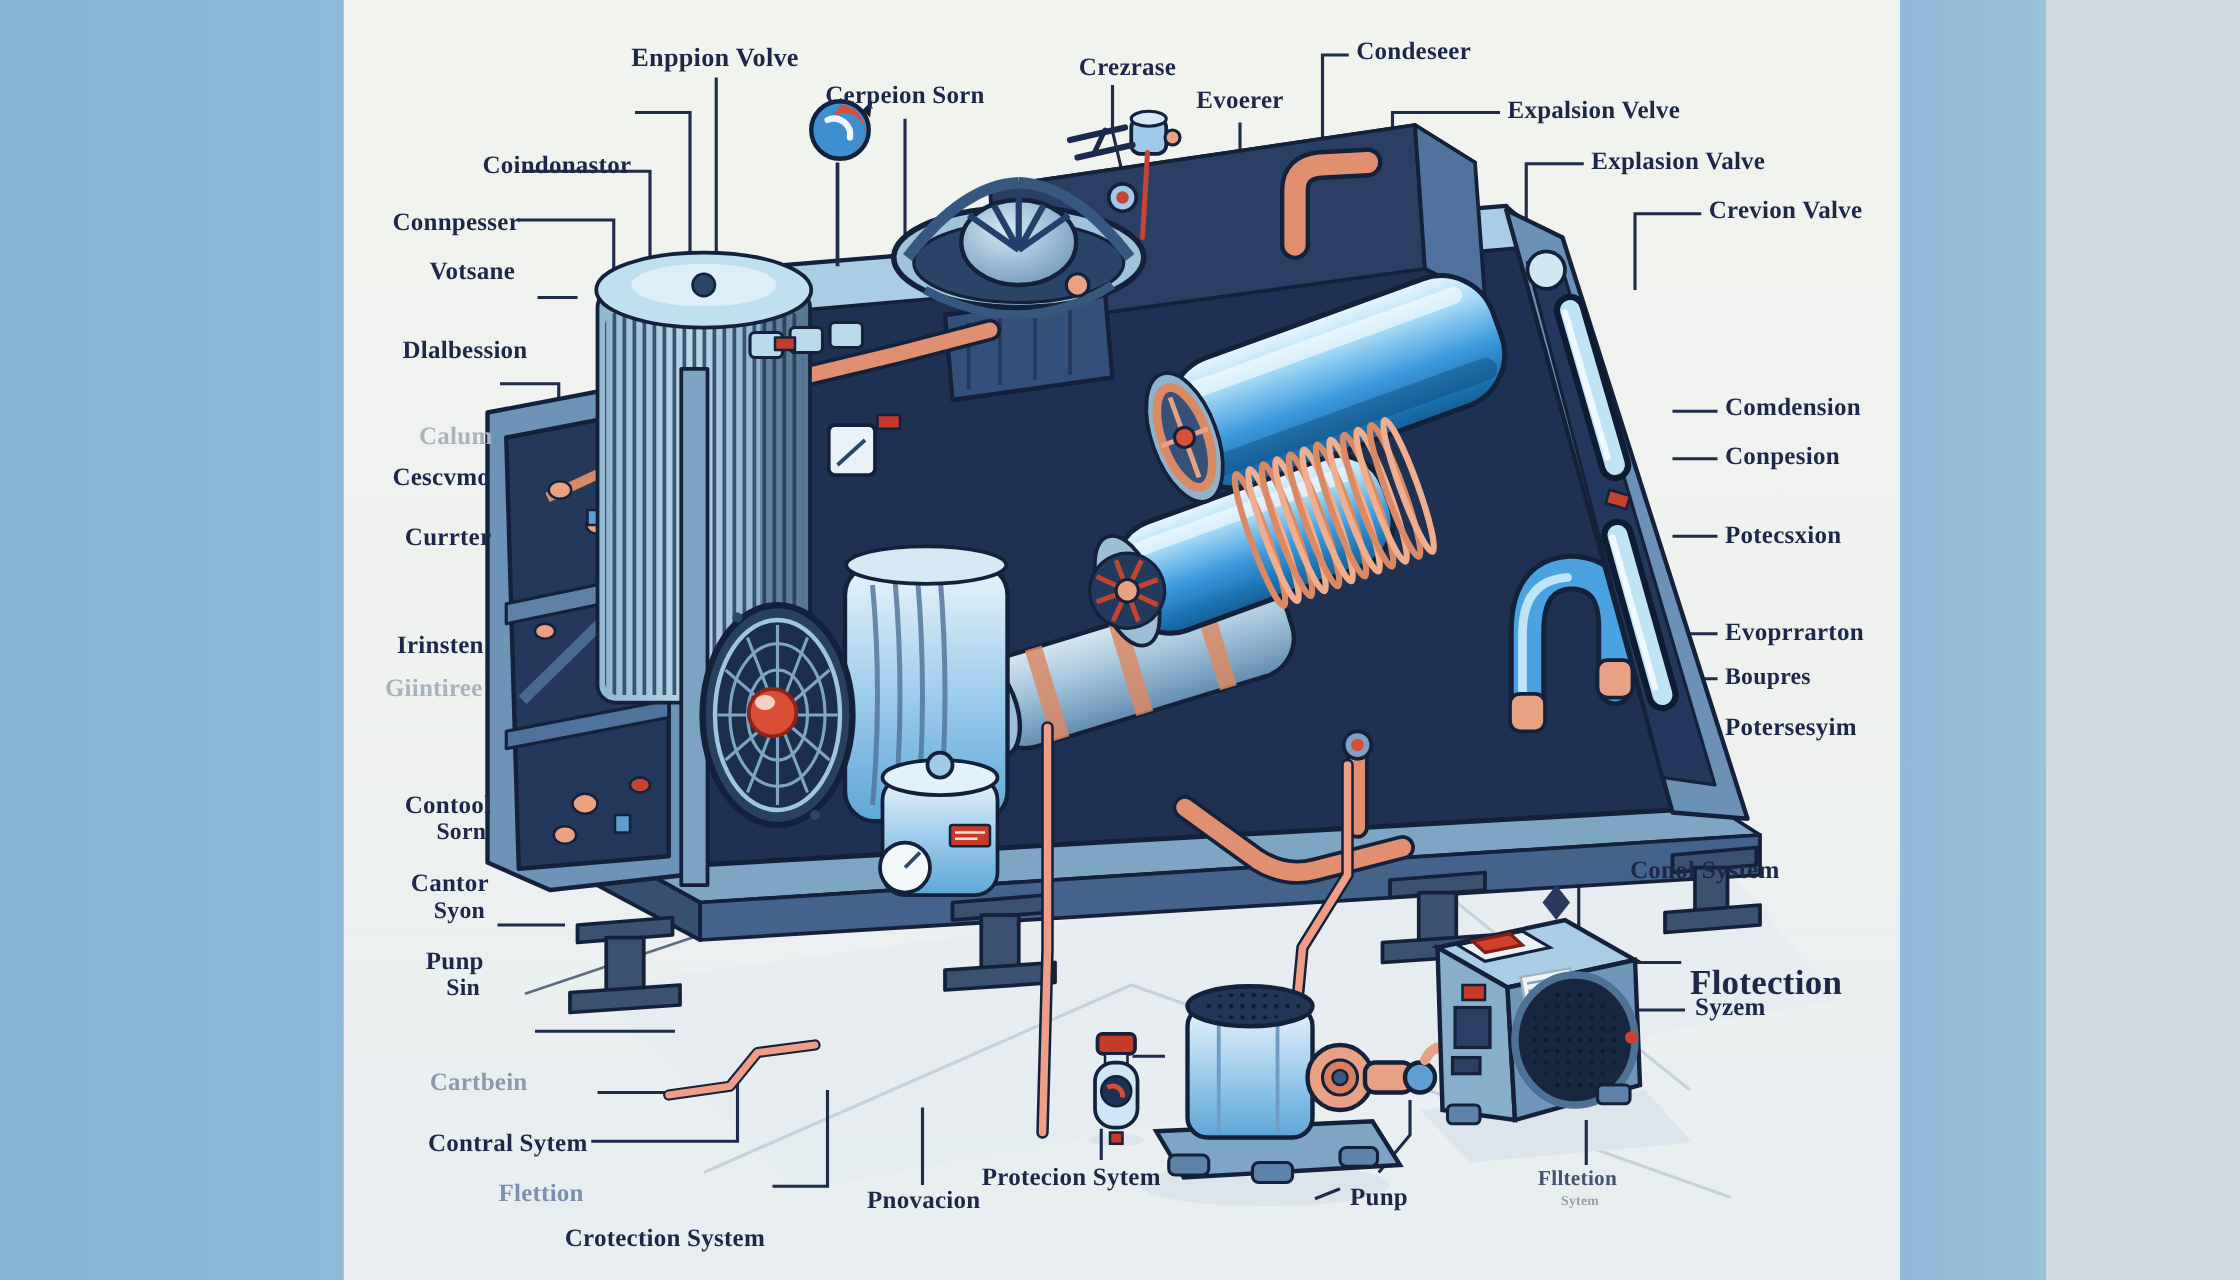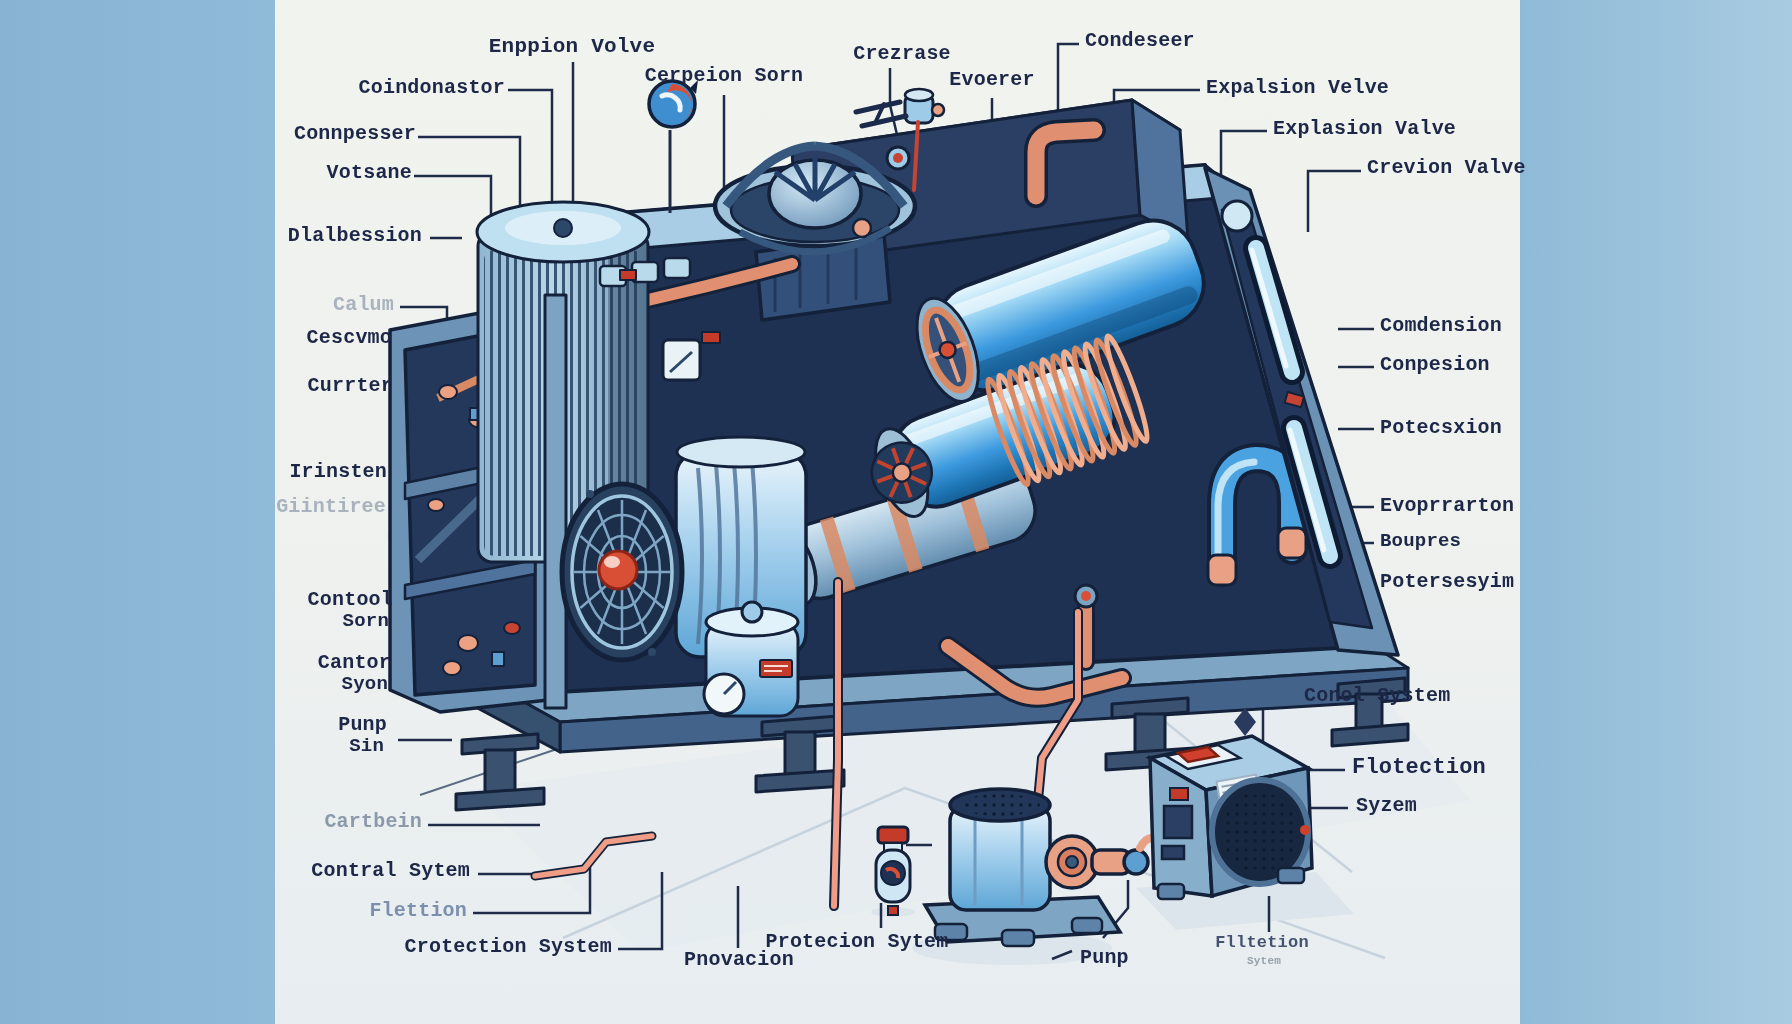--- a/index.html
+++ b/index.html
@@ -1,26 +1,26 @@
 <!DOCTYPE html>
 <html><head>
 <meta charset="utf-8">
 <style>
   html,body{margin:0;padding:0;background:#cfd9e2;}
-  .stage{position:relative;width:1792px;height:1024px;overflow:hidden;
+  .stage{position:relative;width:1637px;height:1024px;overflow:hidden;
          background:linear-gradient(180deg,#f1f3ee 0%,#eef1ee 55%,#e7edf1 100%);
-         font-family:Liberation Mono, monospace;}
+         font-family:Liberation Serif, serif;}
   .band{position:absolute;top:0;height:1024px;}
   .band-left{left:0;width:275px;background:linear-gradient(90deg,#88b3d2,#8fbad8);}
   .band-right{left:1520px;width:272px;background:linear-gradient(90deg,#8fbad7,#a8cbe1);}
   svg.art{position:absolute;left:0;top:0;}
   .lb{position:absolute;font-weight:700;font-size:20px;color:#1d2747;
       letter-spacing:.2px;white-space:nowrap;line-height:1;}
-  .ca{transform:translateX(-50%);} .ra{transform:translateX(-100%);}
-  .t21{font-size:21px;} .sm{font-size:19px;text-align:center;} .lg{font-size:22px;}
+  .ca{transform:translateX(-50%);} .ra{transform:translateX(-100%);margin-top:44px;}
+  .t21{font-size:21px;} .sm{font-size:19px;text-align:center;} .lg{font-size:28px;margin-top:16px;}
   .muted{color:#a9b3bd;} .muted2{color:#8b9aab;} .blue{color:#7c90ae;text-align:center;}
   .xs{font-size:17px;color:#44536f;} .xxs{font-size:11px;color:#97a2ad;font-weight:700;}
 </style>
 </head>
 <body>
 
 <div class="stage">
 
   <div class="band band-left"></div>
   <div class="band band-right"></div>

